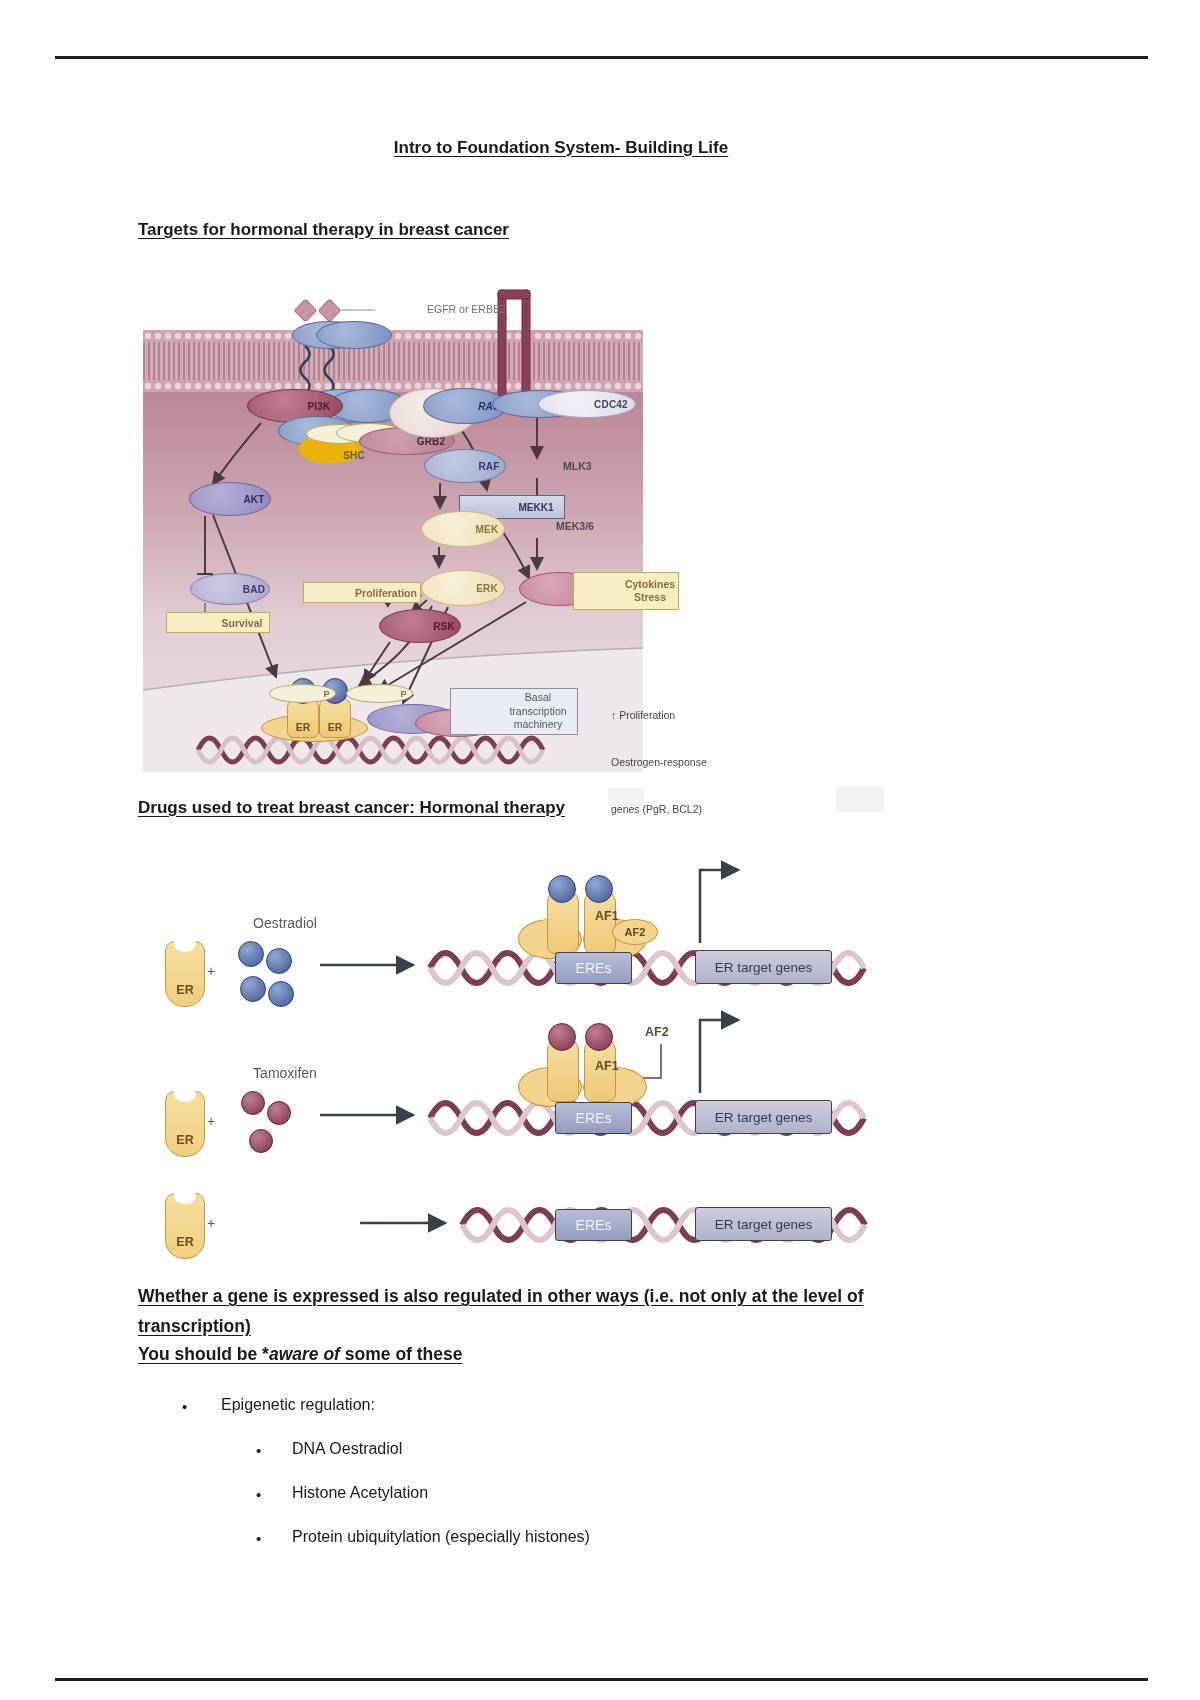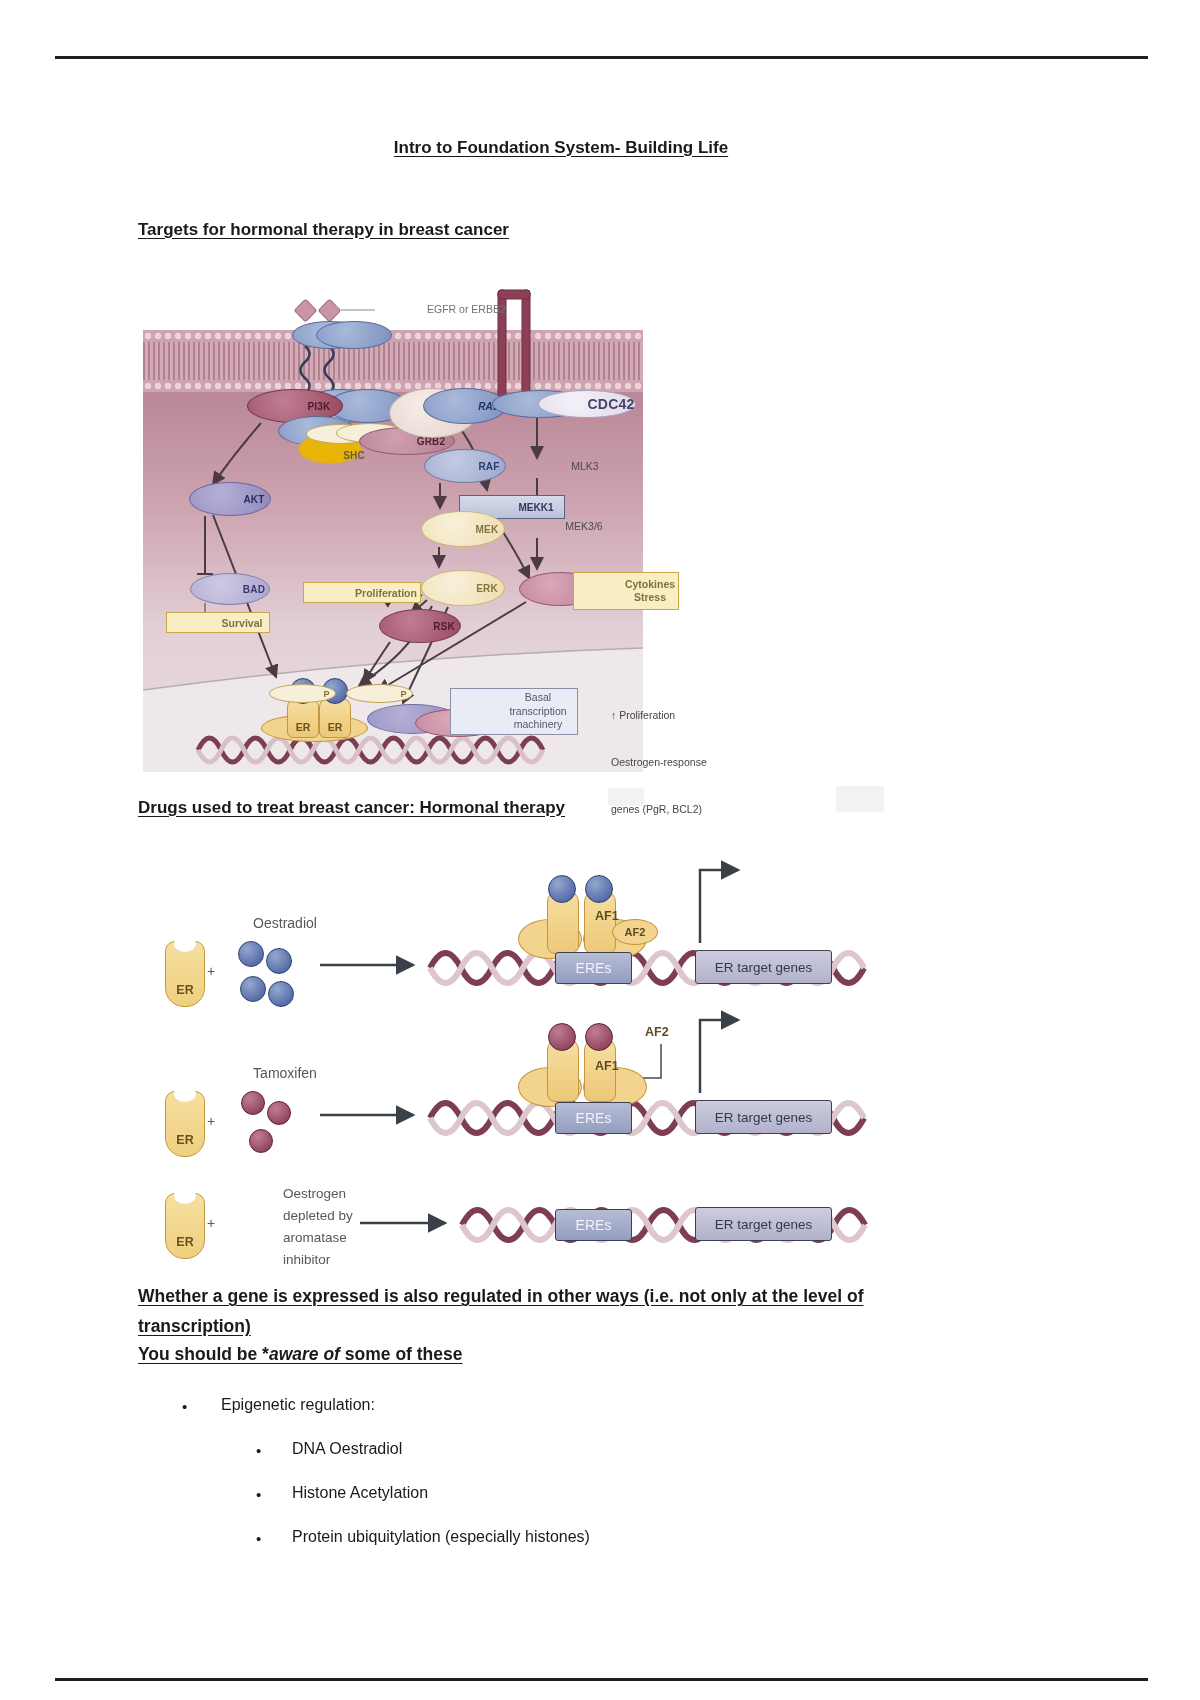--- a/index.html
+++ b/index.html
@@ -38,25 +38,25 @@
     background:linear-gradient(#b98797 0%,#cda4b0 30%,#e2cfd6 62%,#eadfe3 100%);}
   #d1 svg, #d2 svg{position:absolute;left:0;top:0;}
   .nlabel{font-weight:600;letter-spacing:.2px;}
   .node-maroon{background:radial-gradient(circle at 38% 32%,#c07e92,#96485f);border:1.5px solid #7c3a50;color:#4e1a2c;font-size:10px;}
   .node-blue{background:radial-gradient(circle at 38% 32%,#a9bad9,#7b90c0);border:1.5px solid #5a6a9a;color:#223262;font-size:10px;font-style:italic;}
   .node-lav{background:radial-gradient(circle at 38% 32%,#c3cbe2,#9aa6cd);border:1.5px solid #6e7aa6;color:#2b3a6a;font-size:10px;}
   .node-purple{background:radial-gradient(circle at 38% 32%,#b5b0d6,#8f89bd);border:1.5px solid #6f68a0;color:#2f2b60;font-size:10px;}
   .node-lpurple{background:radial-gradient(circle at 38% 32%,#cdc9e2,#aca6cf);border:1.5px solid #8680b0;color:#3c3770;font-size:10px;}
   .node-cream{background:radial-gradient(circle at 38% 32%,#f8f0da,#eeddae);border:1.5px solid #c9b87e;color:#87743d;font-size:10px;}
   .node-pink{background:radial-gradient(circle at 38% 32%,#d9a8b8,#bd7c93);border:1.5px solid #9a5872;color:#5e2440;font-size:10px;}
-  .node-white{background:radial-gradient(circle at 38% 32%,#f4f2f8,#ddd8e8);border:1.5px solid #aaa4bf;color:#46426a;font-size:14px;}
+  .node-white{background:radial-gradient(circle at 38% 32%,#f4f2f8,#ddd8e8);border:1.5px solid #aaa4bf;color:#46426a;font-size:10px;}
   .ybox{background:#f9edc4;border:1.5px solid #c9a84c;color:#82713f;font-size:10.5px;font-weight:600;}
   .bluebox{background:linear-gradient(#d6daea,#bcc2da);border:1.5px solid #5b6288;color:#31375c;font-size:10px;font-weight:600;}
   .basalbox{background:#e9ecf4;border:1.5px solid #8a90a8;color:#55556a;font-size:10.5px;line-height:13.5px;text-align:center;}
-  .plainlabel{color:#4a4a55;font-size:10.5px;font-weight:400;text-align:center;}
+  .plainlabel{color:#4a4a55;font-size:10.5px;font-weight:700;}
   .diamond{position:absolute;width:15px;height:15px;background:#c795a3;border:1.5px solid #9d6b7d;transform:rotate(45deg);border-radius:3px;}
   .pcirc{background:#f6efda;border:1.5px solid #c2a55a;color:#8a6d2a;font-size:9px;font-weight:bold;}
   .minicup{position:absolute;background:linear-gradient(#f6dfa0,#edc878);border:1.5px solid #c2973f;border-radius:9px 9px 6px 6px;}
   .lobe{position:absolute;background:#f2d48e;border:1.5px solid #c2973f;border-radius:50%;}
   .ball-blue{position:absolute;border-radius:50%;background:radial-gradient(circle at 35% 30%,#93a8cf,#3f569a);border:1px solid #2e4070;}
   .ball-maroon{position:absolute;border-radius:50%;background:radial-gradient(circle at 35% 30%,#c27d92,#7e3350);border:1px solid #5e2038;}
   .er-text{position:absolute;width:100%;text-align:center;font-size:10.5px;font-weight:700;color:#6b4f1d;}
   .outcome-line{font-size:10.5px;color:#44444e;line-height:15px;margin-top:32px;}
 
   
@@ -274,26 +274,20 @@
   <div class="ball-maroon" style="left:450px;top:188px;width:26px;height:26px"></div>
   <div class="af-label" style="left:460px;top:224px">AF1</div>
   <div class="af-label" style="left:510px;top:190px">AF2</div>
   <div class="dna-box eres-box" style="left:420px;top:267px;width:75px;height:30px">EREs</div>
   <div class="dna-box target-box" style="left:560px;top:265px;width:135px;height:32px">ER target genes</div>
 
   <div class="er-icon" style="left:30px;top:358px">
     <span class="er-text">ER</span>
   </div>
   <div class="plus" style="left:72px;top:380px">+</div>
-  <div class="abs" style="left:100px;top:348px;width:115px;font-size:13.5px;line-height:22px;color:#56565c">
-    <div>Oestrogen</div>
-    <div>depleted by</div>
-    <div>aromatase</div>
-    <div>inhibitor</div>
-  </div>
   <div class="dna-box eres-box" style="left:420px;top:374px;width:75px;height:30px">EREs</div>
   <div class="dna-box target-box" style="left:560px;top:372px;width:135px;height:32px">ER target genes</div>
 </div>
 
 <div class="note-line" style="top:1286px">Whether a gene is expressed is also regulated in other ways (i.e. not only at the level of</div>
 <div class="note-line" style="top:1316px">transcription)</div>
 <div class="note-line" style="top:1344px"><span>You should be *</span><span style="font-style:italic">aware of</span><span> some of these</span></div>
 
 <div class="bullet-dot" style="left:182px;top:1398px">•</div>
 <div class="bullet-text" style="left:221px;top:1396px">Epigenetic regulation:</div>

